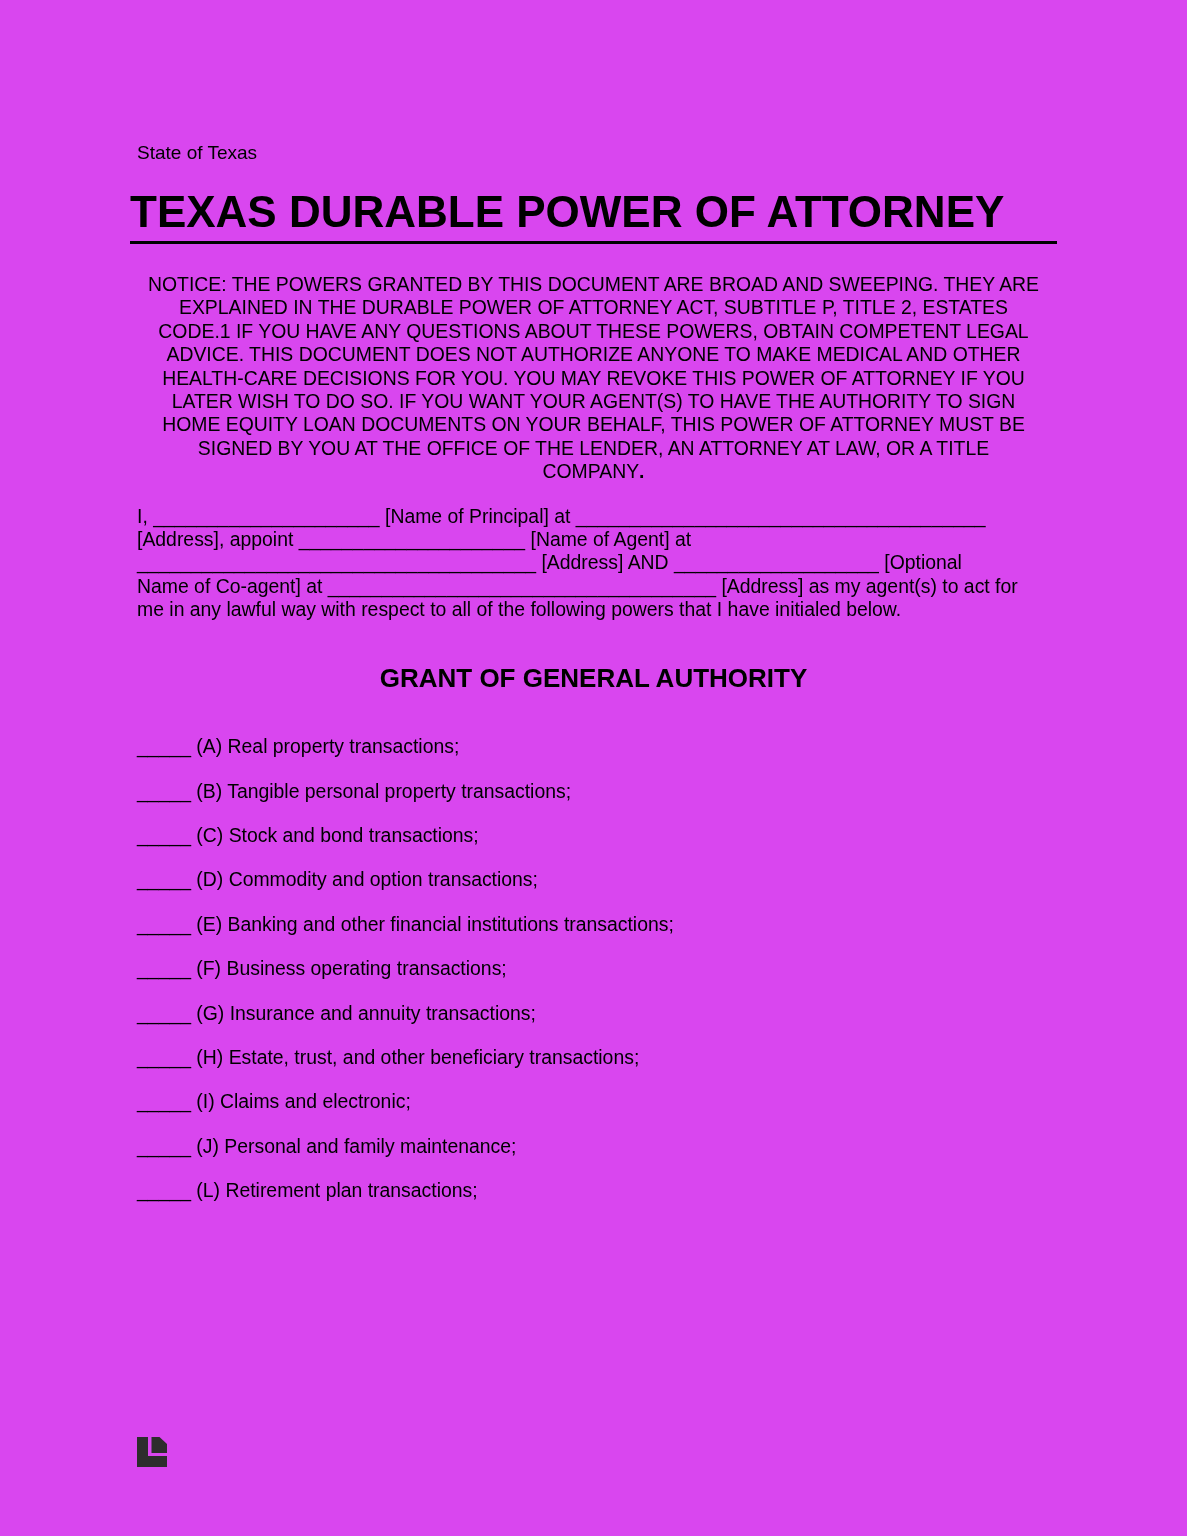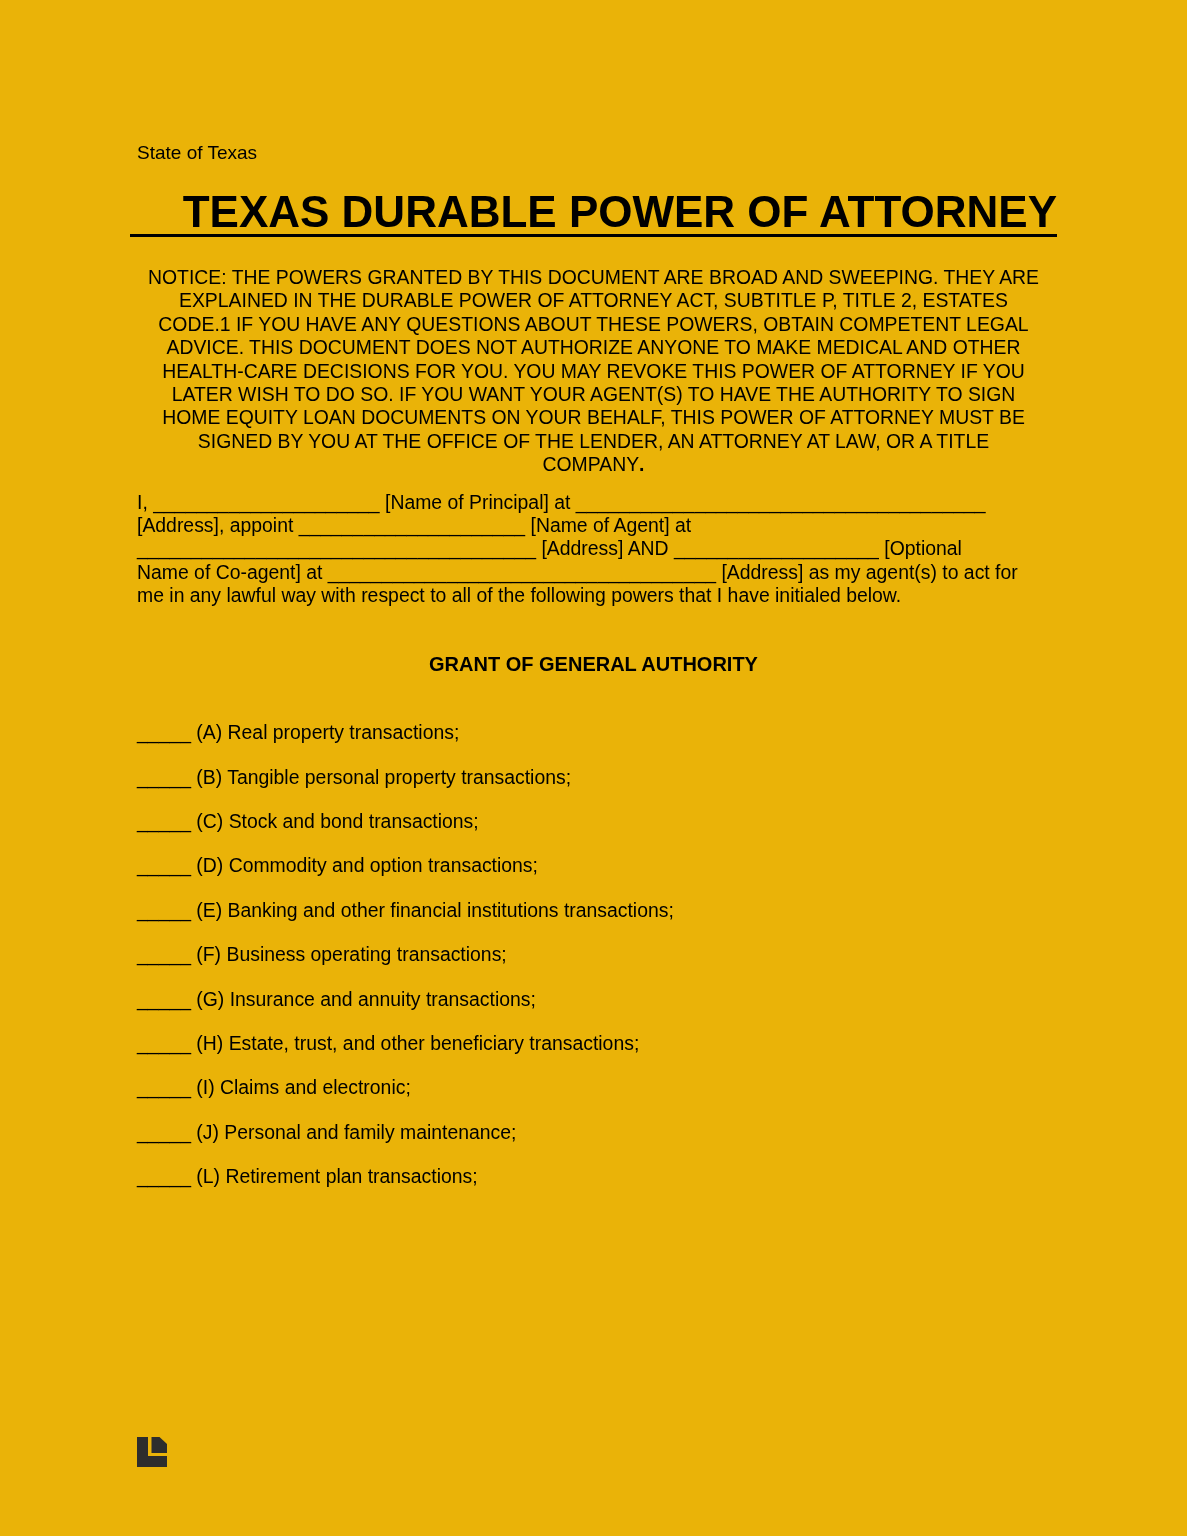--- a/index.html
+++ b/index.html
@@ -1,58 +1,59 @@
 <!DOCTYPE html>
 <html><head>
 <meta charset="utf-8">
 <style>
   * { margin: 0; padding: 0; box-sizing: border-box; }
   html, body { background: #ffffff; }
   .page {
     position: relative;
     width: 1187px;
     height: 1536px;
-    background: #eab308;
+    background: #d946ef;
     color: #000000;
     font-family: "Liberation Sans", "DejaVu Sans", sans-serif;
     font-size: 19.4px;
     line-height: 23.4px;
     padding: 141px 137px 0 137px;
     overflow: hidden;
   }
   .pre { white-space: pre-line; }
   .state-label {
     font-size: 19px;
     line-height: 23px;
   }
   .title-block {
     margin-top: 26px;
     margin-left: -7px;
     width: 927px;
+    padding-bottom: 7px;
     border-bottom: 3px solid #000000;
-    text-align: right;
+    text-align: left;
   }
   .doc-title {
     font-size: 44px;
     line-height: 44px;
     font-weight: bold;
     letter-spacing: 0px;
     white-space: nowrap;
   }
   .notice {
     margin-top: 29px;
     text-align: center;
   }
   .bold-period { font-weight: bold; }
   .appointment {
-    margin-top: 14px;
+    margin-top: 21px;
   }
   .section-heading {
     margin-top: 45px;
-    font-size: 20px;
+    font-size: 26px;
     line-height: 23.4px;
     font-weight: bold;
     text-align: center;
   }
   .powers { margin-top: 45px; }
   .power-item { margin: 0 0 21px 0; }
   .logo {
     position: absolute;
     left: 137px;
     top: 1437px;

